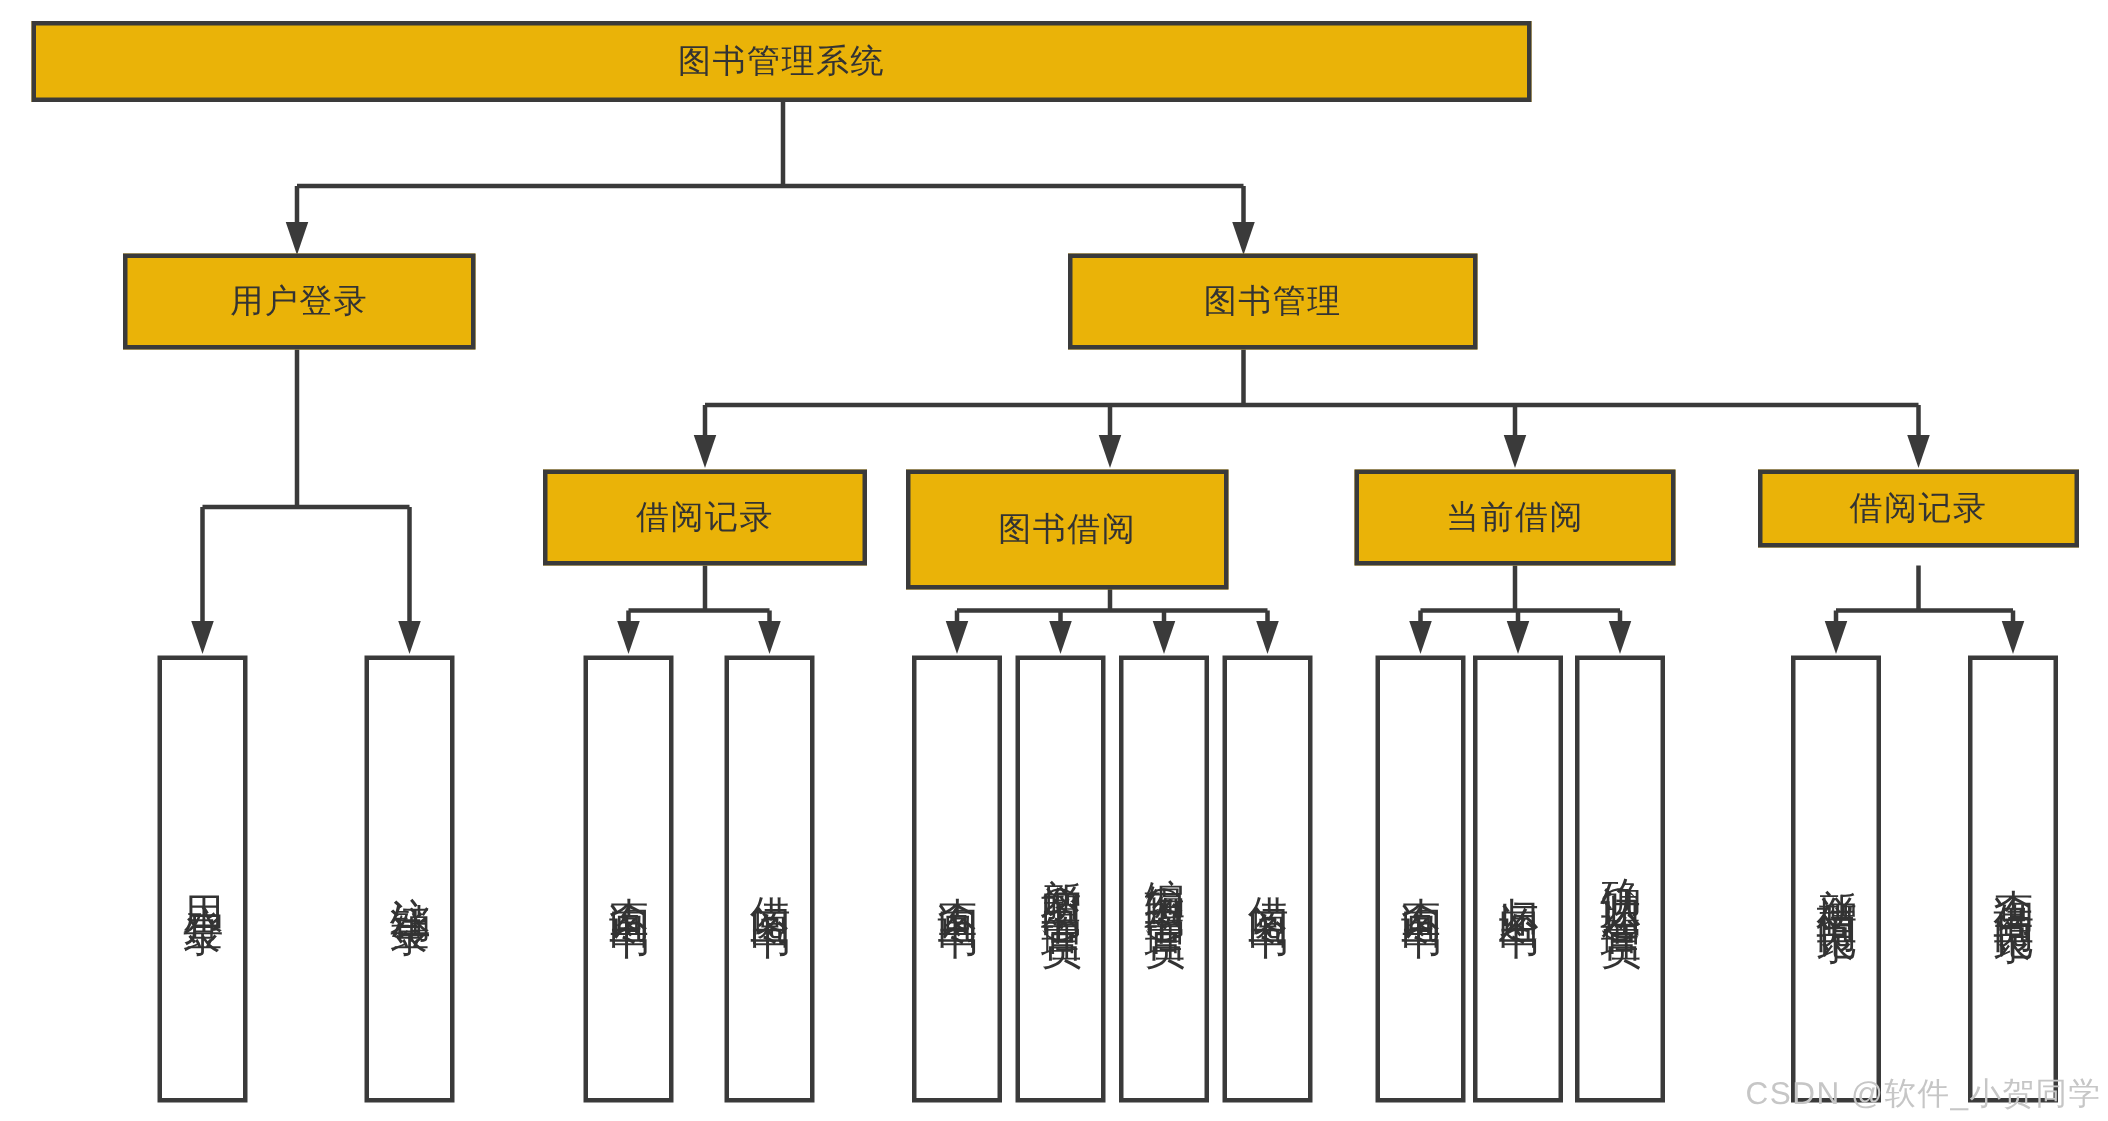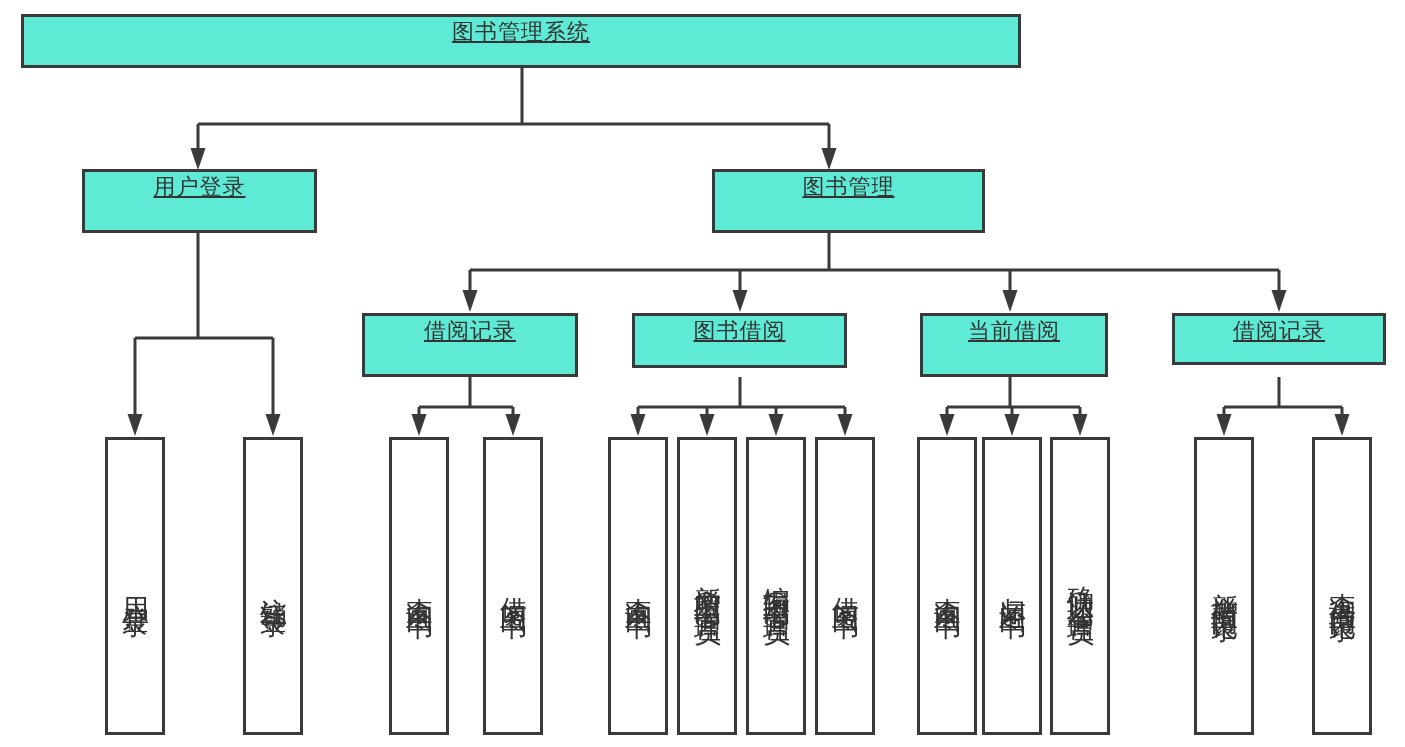--- a/index.html
+++ b/index.html
@@ -19,28 +19,27 @@
   #connectors {
     position: absolute;
     left: 0; top: 0;
     width: 1405px;
     height: 747px;
   }
   .hbox {
     position: absolute;
     box-sizing: border-box;
     border: 3px solid #3a3a3a;
-    background: #5eead4;
+    background: #eab308;
     display: flex;
-    align-items: flex-start;
+    align-items: center;
     justify-content: center;
     font-size: 22px;
     letter-spacing: 1px;
     color: #333333;
-    text-decoration: underline;
   }
   .vbox {
     position: absolute;
     box-sizing: border-box;
     border: 3px solid #3a3a3a;
     background: #ffffff;
     width: 60px;
     height: 298px;
     top: 437px;
     display: flex;
@@ -120,24 +119,24 @@
   <div class="hbox" style="left:82px; top:169px; width:235px; height:64px;">
     <span>用户登录</span>
   </div>
   <div class="hbox" style="left:712px; top:169px; width:273px; height:64px;">
     <span>图书管理</span>
   </div>
 
   <div class="hbox" style="left:362px; top:313px; width:216px; height:64px;">
     <span>借阅记录</span>
   </div>
-  <div class="hbox" style="left:632px; top:313px; width:215px; height:55px;">
+  <div class="hbox" style="left:604px; top:313px; width:215px; height:80px;">
     <span>图书借阅</span>
   </div>
-  <div class="hbox" style="left:903px; top:313px; width:188px; height:64px;margin-left:17px;">
+  <div class="hbox" style="left:903px; top:313px; width:214px; height:64px;">
     <span>当前借阅</span>
   </div>
   <div class="hbox" style="left:1172px; top:313px; width:214px; height:52px;">
     <span>借阅记录</span>
   </div>
 
   <div class="vbox" style="left:105px;">
     <span>用户登录</span>
   </div>
   <div class="vbox" style="left:243px;">
@@ -174,14 +173,15 @@
     <span>确认归还（管理员）</span>
   </div>
 
   <div class="vbox" style="left:1194px;">
     <span>新增借阅记录</span>
   </div>
   <div class="vbox" style="left:1312px;">
     <span>查询借阅记录</span>
   </div>
 
+  <div id="watermark">CSDN @软件_小贺同学</div>
 
 </div>
 
 </body></html>

